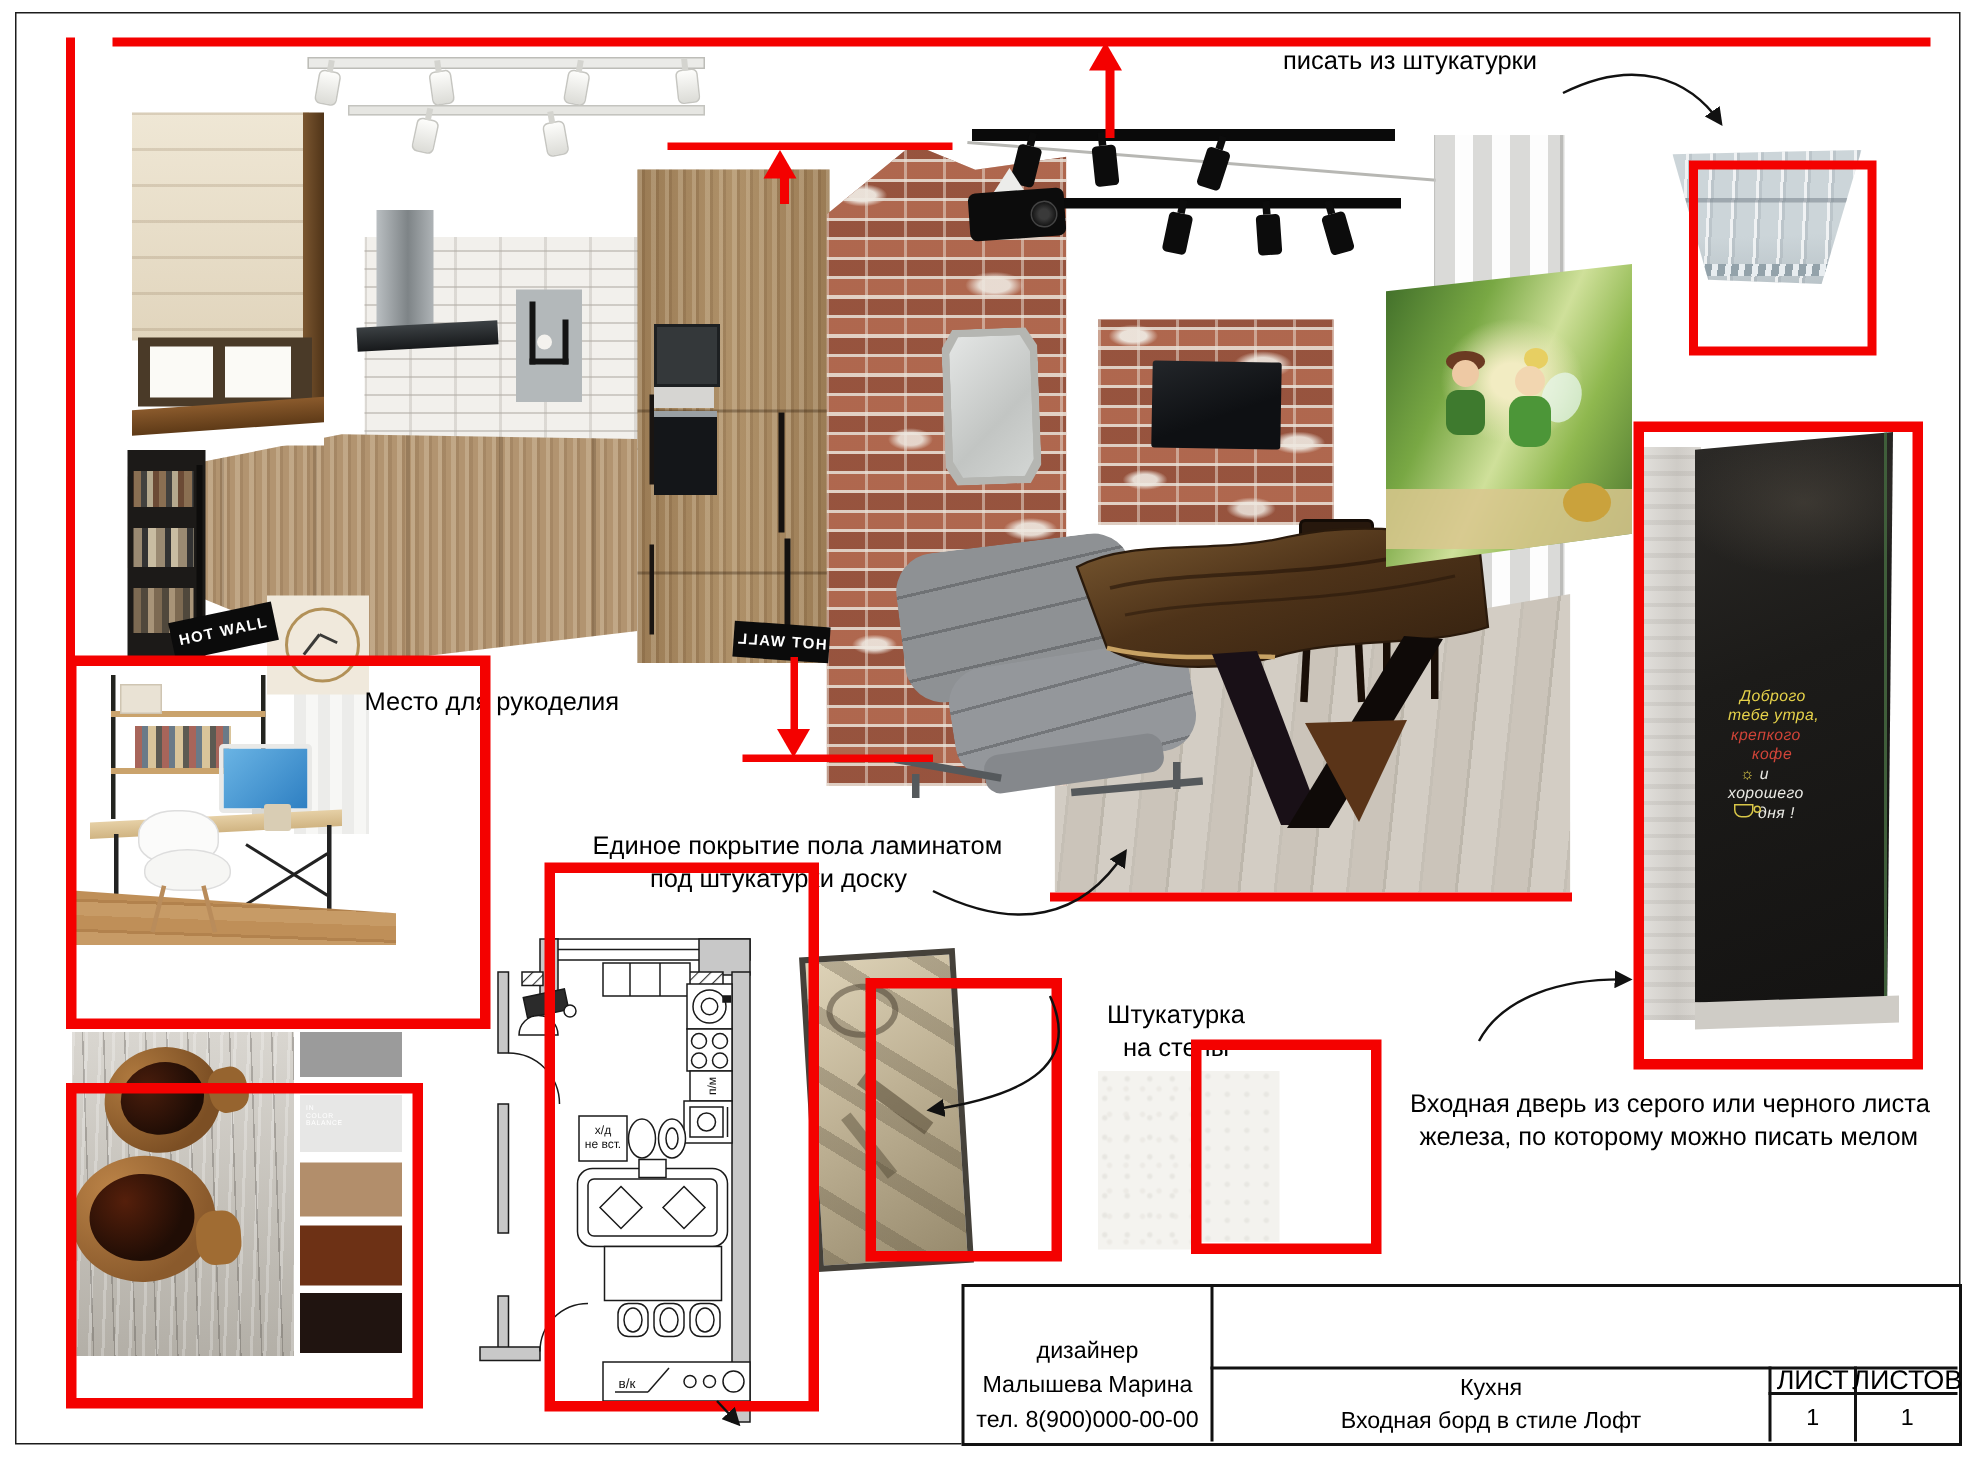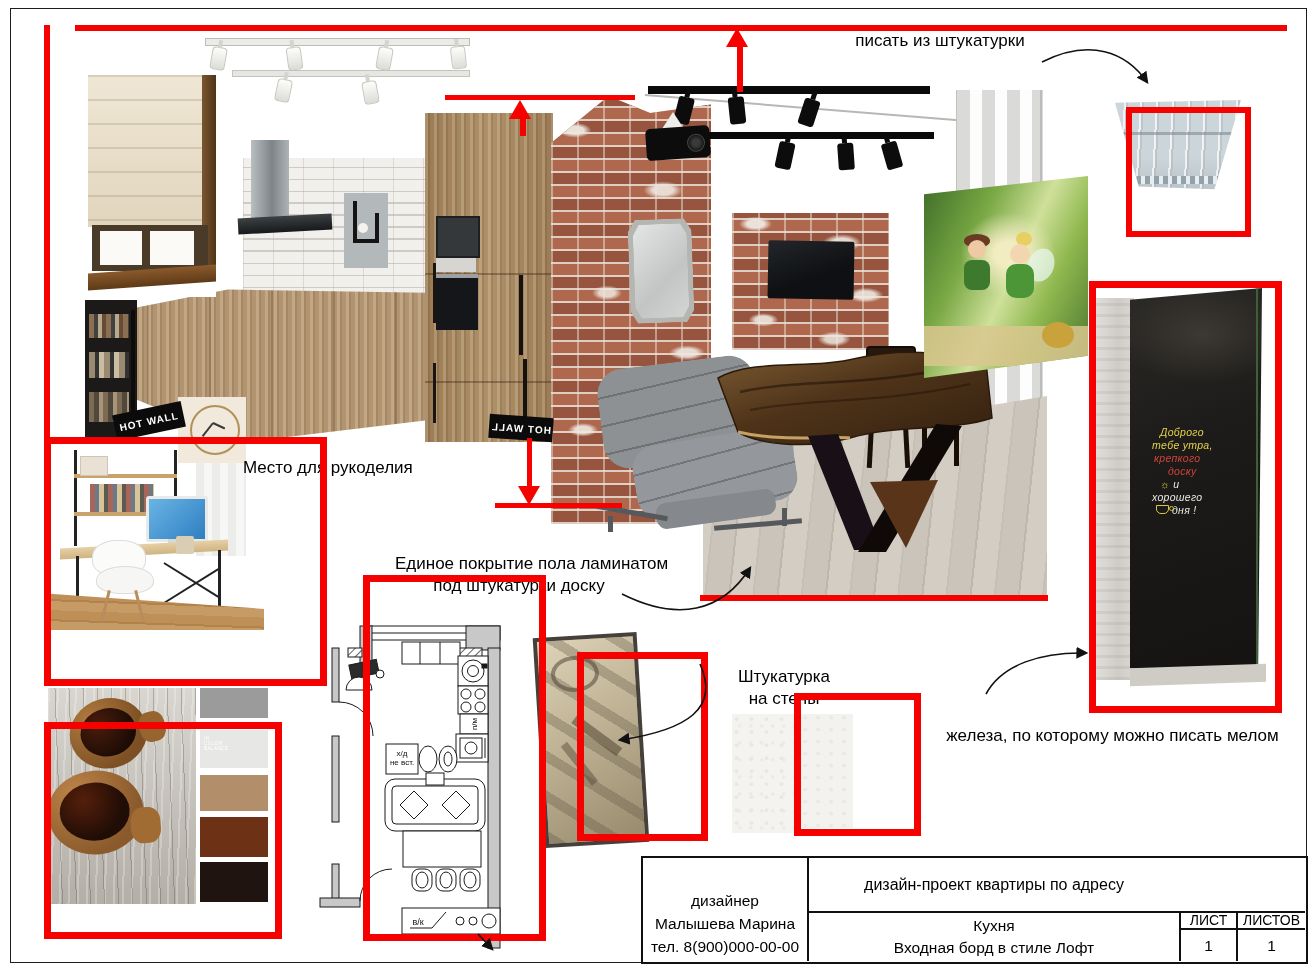--- a/index.html
+++ b/index.html
@@ -44,31 +44,31 @@
            border:1px solid #c6c6c1;border-radius:4px;z-index:12;}
   .wh-head::before{content:"";position:absolute;left:4px;top:-8px;width:4px;height:8px;background:#d4d4cf;}
   .bk-head{width:16px;height:27px;background:#0c0c0c;border-radius:3px;z-index:12;}
   .bk-head::before{content:"";position:absolute;left:5px;top:-9px;width:5px;height:9px;background:#0c0c0c;}
   
   .seam-h{background-image:repeating-linear-gradient(174deg,transparent 0 26px,rgba(40,42,45,.3) 26px 28px);}
   
   .sw{left:200px;width:68px;z-index:10;}
   .sw1{background:#9b9b9b}.sw2{background:#e7e7e6}.sw3{background:#b28e6b}.sw4{background:#6d3115}.sw5{background:#201410}
   
-  .chalk{font-style:italic;font-size:10.5px;line-height:13px;letter-spacing:.3px;}
+  .chalk{font-style:italic;font-size:10.5px;line-height:13px;letter-spacing:.3px;margin-top:32px;}
   .cy{color:#e6d24a}.cr{color:#d04438}.cw{color:#e9e9e4}
   .chalk-cup{display:inline-block;width:11px;height:7px;border:1.5px solid #d8c648;border-radius:0 0 5px 5px;
              position:relative;margin-right:3px;}
   .chalk-cup::after{content:"";position:absolute;right:-6px;top:0;width:3px;height:3px;border:1.5px solid #d8c648;border-radius:50%;}
   
   .tb{z-index:40;background:#fff;}
   .tb-line{background:#111;position:absolute;}
   .tb-txt{position:absolute;display:flex;flex-direction:column;align-items:center;justify-content:center;
           text-align:center;font-size:15.5px;line-height:23px;}
-  .tb-small{font-size:14px;line-height:16px;}
+  .tb-small{font-size:18px;line-height:16px;}
   svg{font-family:"Liberation Sans",sans-serif;}
   .sign{background:#0b0b0b;color:#fff;font-size:10px;font-weight:bold;letter-spacing:1px;
         display:flex;align-items:center;justify-content:center;overflow:hidden;z-index:14;}
 </style>
 </head>
 <body>
 
 <div id="board">
   <div class="a page-border"></div>
 
@@ -228,21 +228,21 @@
   <div class="a" style="left:1094px;top:286px;width:174px;height:406px;z-index:20;">
     <div class="a" style="left:0;top:12px;width:40px;height:382px;background:linear-gradient(90deg,#e2e0dc,#cfccc7 60%,#dbd8d3);
          background-image:repeating-linear-gradient(0deg,rgba(120,115,108,.12) 0 3px,transparent 3px 11px),linear-gradient(90deg,#e2e0dc,#cfccc7 60%,#dbd8d3);"></div>
     <div class="a" style="left:36px;top:2px;width:132px;height:392px;clip-path:polygon(0 3%,100% 0,97% 99%,0 97%);
          background:radial-gradient(ellipse 120px 70px at 55% 12%,rgba(120,110,95,.28),rgba(0,0,0,0) 70%),linear-gradient(160deg,#2c2a27 0%,#1c1b19 40%,#141312 100%);">
       <div class="a" style="right:4px;top:0;width:2px;height:100%;background:#3f5e3a;"></div>
       <div class="a chalk" style="left:22px;top:138px;width:100px;">
         <div style="padding-left:8px" class="cy">Доброго</div>
         <div class="cy">тебе утра,</div>
         <div style="padding-left:2px" class="cr">крепкого</div>
-        <div style="padding-left:16px" class="cr">доску</div>
+        <div style="padding-left:16px" class="cr">кофе</div>
         <div style="padding-left:8px"><span class="cy">☼ </span><span class="cw">и</span></div>
         <div class="cw">хорошего</div>
         <div style="padding-left:4px"><span class="chalk-cup"></span><span class="cw">дня !</span></div>
       </div>
     </div>
     <div class="a" style="left:36px;top:380px;width:136px;height:18px;background:#cfccc6;transform:skewY(-2deg);"></div>
   </div>
 
   <div class="a" style="left:1108px;top:100px;width:140px;height:94px;z-index:20;clip-path:polygon(5% 3%,95% 0,76% 95%,22% 92%);
        background-image:repeating-linear-gradient(93deg,rgba(255,255,255,.7) 0 2px,rgba(150,160,168,.3) 2px 4px,transparent 4px 16px),linear-gradient(178deg,#ccd5d9 0 60%,#b7c1c6 100%);">
@@ -390,20 +390,21 @@
   </div>
   <div class="a ann" style="left:395px;top:553px;width:248px;">
     <div>Единое покрытие пола ламинатом</div>
     <div>под штукатурки доску</div>
   </div>
   <div class="a ann" style="left:724px;top:666px;width:120px;">
     <div>Штукатурка</div>
     <div>на стены</div>
   </div>
   <div class="a ann" style="left:940px;top:725px;width:345px;">
+    <div>Входная дверь из серого или черного листа</div>
     <div>железа, по которому можно писать мелом</div>
   </div>
 
   <div class="a red rline" style="left:75px;top:25px;width:1212px;height:6px;"></div>
   <div class="a red rline" style="left:44px;top:25px;width:6px;height:660px;"></div>
   <div class="a red-arr-up" style="left:726px;top:28px;"></div>
   <div class="a red rline" style="left:737px;top:44px;width:6px;height:48px;"></div>
   <div class="a red rline" style="left:445px;top:95px;width:190px;height:5px;"></div>
   <div class="a red-arr-up" style="left:509px;top:100px;"></div>
   <div class="a red rline" style="left:520px;top:116px;width:6px;height:20px;"></div>
@@ -436,23 +437,20 @@
     <div class="tb-line" style="left:164px;top:0;width:2px;height:103px;"></div>
     <div class="tb-line" style="left:164px;top:53px;width:498px;height:2px;"></div>
     <div class="tb-line" style="left:536px;top:53px;width:2px;height:50px;"></div>
     <div class="tb-line" style="left:593px;top:53px;width:2px;height:50px;"></div>
     <div class="tb-line" style="left:536px;top:70px;width:126px;height:2px;"></div>
     <div class="tb-txt" style="left:0;top:0;width:164px;height:130px;">
       <div>дизайнер</div>
       <div>Малышева Марина</div>
       <div>тел. 8(900)000-00-00</div>
     </div>
-    <div class="tb-txt" style="left:166px;top:0;width:370px;height:53px;font-size:16px;">
-      <div>дизайн-проект квартиры по адресу</div>
-    </div>
     <div class="tb-txt" style="left:166px;top:55px;width:370px;height:48px;line-height:22px;">
       <div>Кухня</div>
       <div>Входная борд в стиле Лофт</div>
     </div>
     <div class="tb-txt tb-small" style="left:538px;top:53px;width:55px;height:17px;">
       <div>ЛИСТ</div>
     </div>
     <div class="tb-txt tb-small" style="left:595px;top:53px;width:67px;height:17px;">
       <div>ЛИСТОВ</div>
     </div>

